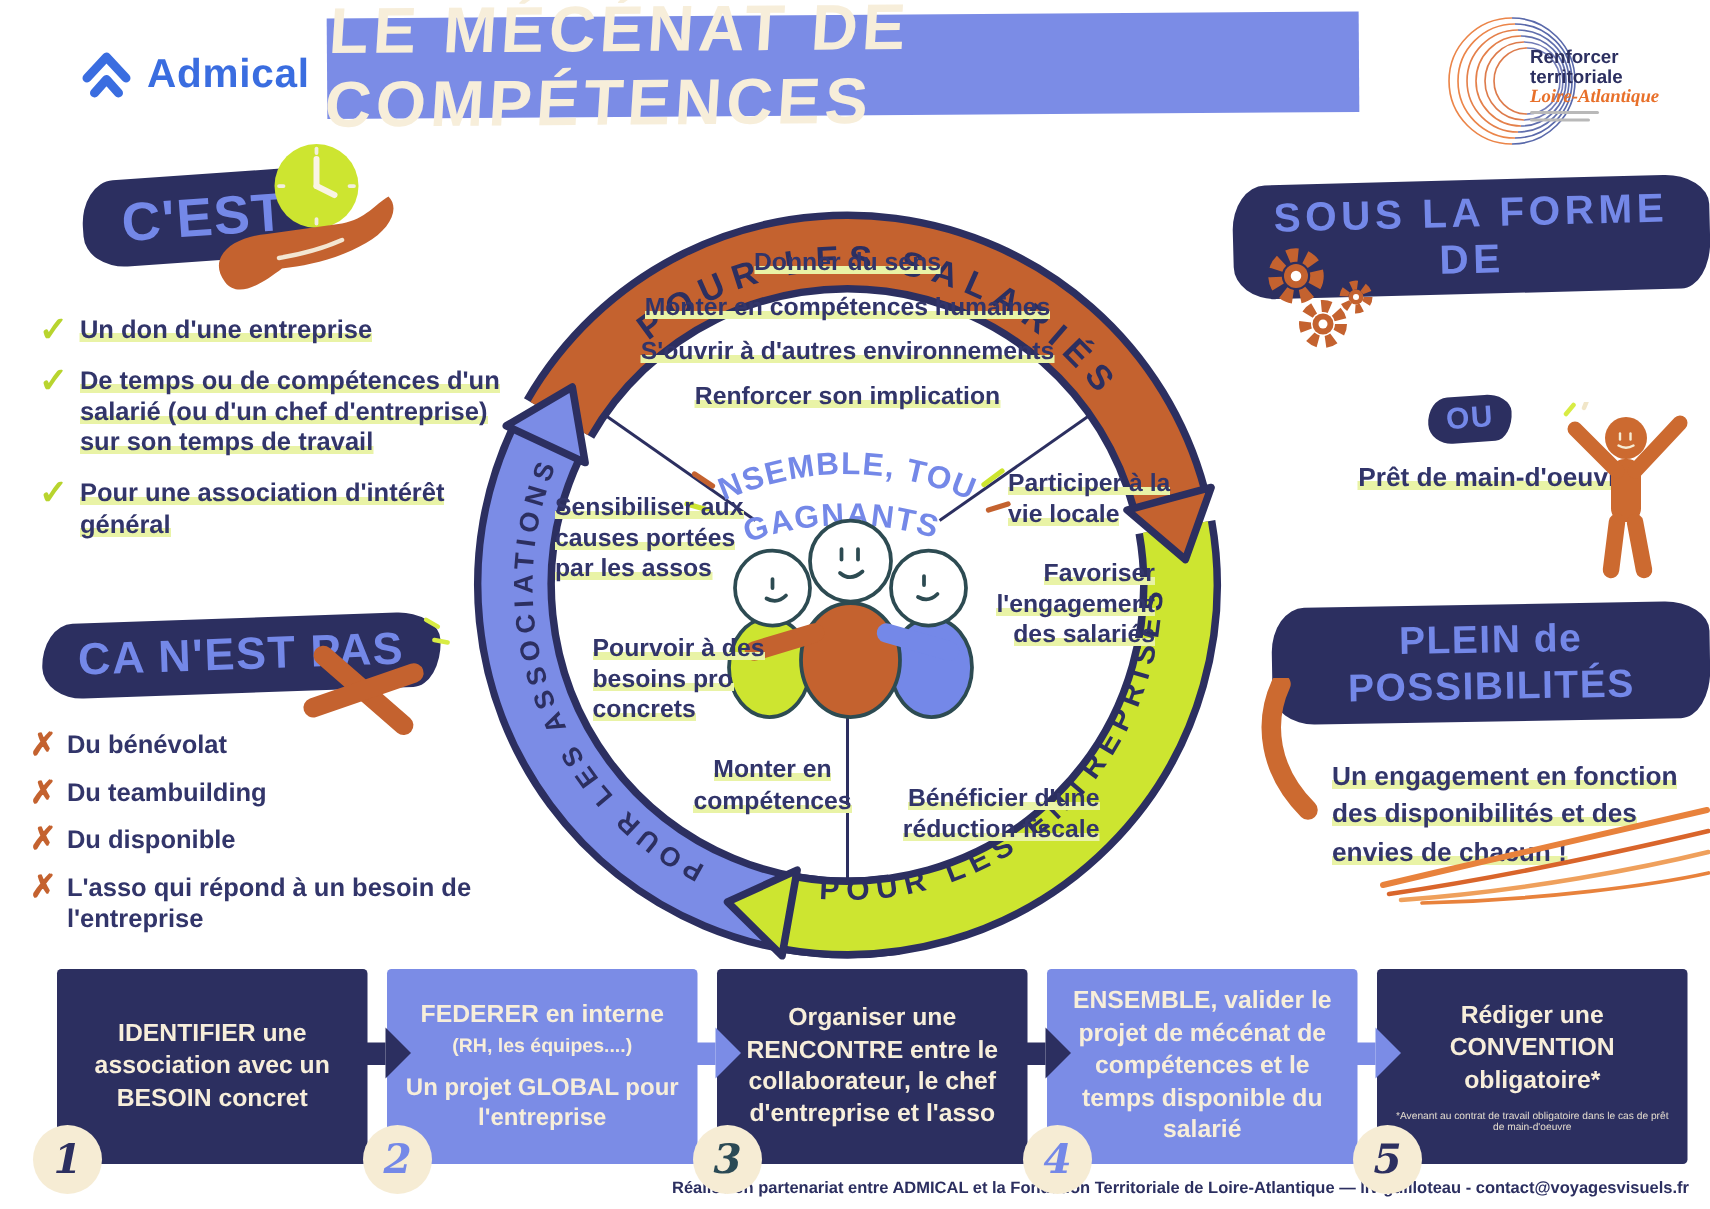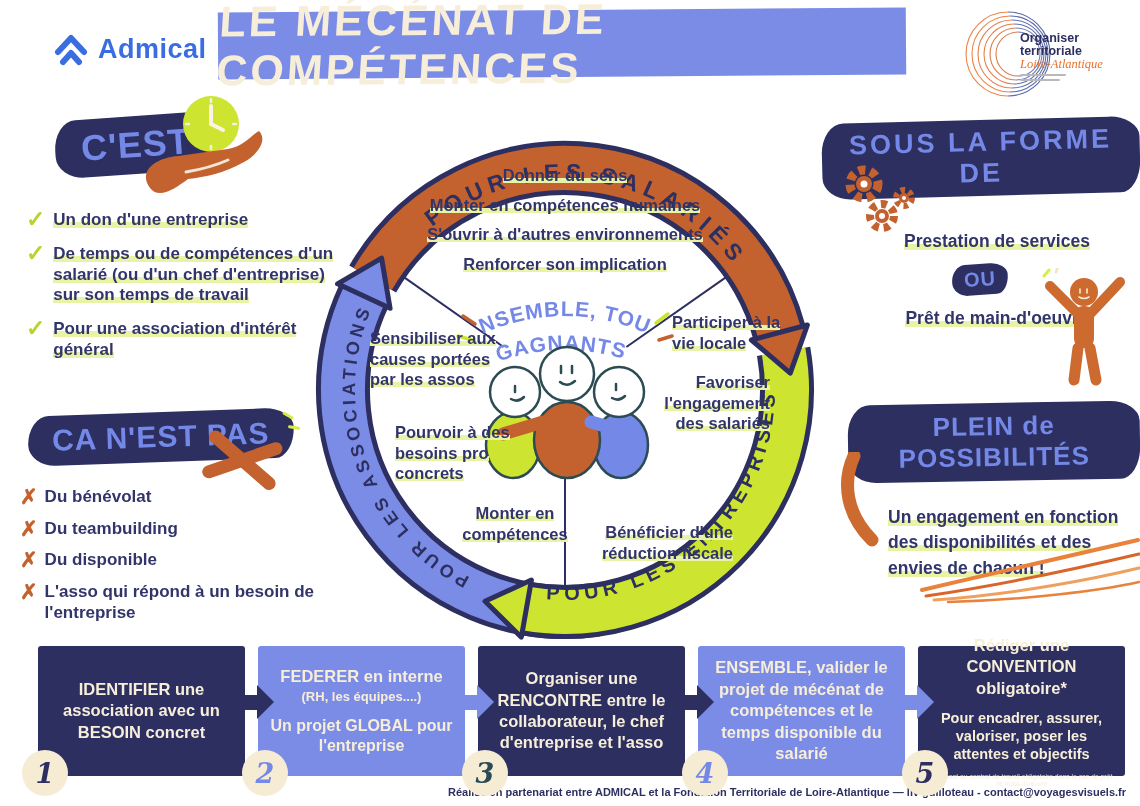--- a/index.html
+++ b/index.html
@@ -19,21 +19,21 @@
 
   
   .admical{position:absolute;left:52px;top:30px;display:flex;align-items:center;gap:8px}
   .admical-word{font-size:27px;color:#3a6de0;font-weight:bold;letter-spacing:.5px}
   .title-banner{position:absolute;left:218px;top:10px;width:688px;height:67px;background:var(--peri);
     display:flex;align-items:center;justify-content:center;transform:rotate(-.4deg)}
   .title-banner span{font-size:43px;font-weight:bold;color:var(--cream);letter-spacing:3px;transform:skewX(-4deg)}
   .ft-logo{position:absolute;left:958px;top:6px;width:172px;height:96px}
   .ft-text{position:absolute;left:62px;top:26px;line-height:1.05}
   .ft-n{font-size:12.5px;font-weight:bold;color:#2c2f60}
-  .ft-la{font-size:12.5px;font-weight:normal;font-style:italic;color:#e8702a;font-family:"Liberation Serif",serif}
+  .ft-la{font-size:12.5px;font-weight:bold;font-style:italic;color:#e8702a;font-family:"Liberation Serif",serif}
   .ft-bar{height:2px;background:#b9b9b9;margin-top:3px;border-radius:1px}
 
   
   .blob{position:absolute;background:var(--navy);color:var(--peri2);font-weight:bold;
     display:inline-flex;align-items:center;justify-content:center;text-align:center;
     border-radius:22px 30px 20px 28px / 30px 20px 32px 22px;padding:6px 20px;letter-spacing:1px}
 
   
   .clist{position:absolute;left:26px;top:210px;width:312px}
   .clist .row{display:flex;margin-bottom:13px}
@@ -108,21 +108,21 @@
         <path d="M60 26 A 22 22 0 0 0 60 70" stroke="#d8652d"></path>
         <path d="M50 6 A 42 42 0 0 1 50 90" stroke="#3d4f9c"></path>
         <path d="M52 10 A 38 38 0 0 1 52 86" stroke="#3d4f9c"></path>
         <path d="M54 14 A 34 34 0 0 1 54 82" stroke="#46579f"></path>
         <path d="M56 18 A 30 30 0 0 1 56 78" stroke="#46579f"></path>
         <path d="M58 22 A 26 26 0 0 1 58 74" stroke="#5a66ab"></path>
         <path d="M60 26 A 22 22 0 0 1 60 70" stroke="#5a66ab"></path>
       </g>
     </svg>
     <div class="ft-text">
-      <div class="ft-n">Organiser</div>
+      <div class="ft-n">Renforcer</div>
       <div class="ft-n">territoriale</div>
       <div class="ft-la">Loire-Atlantique</div>
       <div class="ft-bar" style="width:46px"></div>
       <div class="ft-bar" style="width:40px"></div>
     </div>
   </div>
 
   <div class="blob" style="left:55px;top:116px;font-size:36px;transform:rotate(-4deg);padding:8px 26px">
     <span>C'EST</span>
   </div>
@@ -285,21 +285,20 @@
         <circle cx="26" cy="26" r="3.5" fill="#fff"></circle>
       <circle cx="44" cy="58" r="12" stroke="#c4622f" stroke-width="8" stroke-dasharray="6 5"></circle>
       <circle cx="44" cy="58" r="7" fill="#c4622f"></circle>
         <circle cx="44" cy="58" r="3" fill="#fff"></circle>
       <circle cx="66" cy="40" r="8" stroke="#c4622f" stroke-width="6" stroke-dasharray="4.5 4"></circle>
       <circle cx="66" cy="40" r="5" fill="#c4622f"></circle>
         <circle cx="66" cy="40" r="2" fill="#fff"></circle>
     </g>
   </svg>
 
-  <div class="opt" style="left:872px;top:231px;width:250px"><span class="hl">Prestation de services</span></div>
   <div class="blob" style="left:952px;top:264px;font-size:20px;padding:4px 12px;transform:rotate(-4deg);border-radius:16px 20px 14px 18px/20px 14px 22px 16px">
     <span>OU</span>
   </div>
   <div class="opt" style="left:872px;top:308px;width:250px"><span class="hl">Prêt de main-d'oeuvre</span></div>
 
   <svg style="position:absolute;left:1032px;top:268px" width="104" height="122" viewBox="0 0 104 122">
     <g stroke="#cc6a30" stroke-linecap="round" fill="#cc6a30">
       <circle cx="52" cy="24" r="14" stroke="none"></circle>
       <rect x="42" y="38" width="20" height="42" rx="9" stroke="none"></rect>
       <line x1="46" y1="46" x2="18" y2="18" stroke-width="10"></line>
@@ -346,21 +345,20 @@
     <div class="t-body">Un projet GLOBAL pour l'entreprise</div>
   </div>
   <div class="step navy" style="left:478px">
     <div class="t1">Organiser une RENCONTRE entre le collaborateur, le chef d'entreprise et l'asso</div>
   </div>
   <div class="step peri" style="left:698px">
     <div class="t1">ENSEMBLE, valider le projet de mécénat de compétences et le temps disponible du salarié</div>
   </div>
   <div class="step navy" style="left:918px">
     <div class="t1">Rédiger une CONVENTION obligatoire*</div>
-    <div class="t5b">Pour encadrer, assurer, valoriser, poser les attentes et objectifs</div>
     <div class="fnote">*Avenant au contrat de travail obligatoire dans le cas de prêt de main-d'oeuvre</div>
   </div>
 
   <div class="sarrow" style="left:238px;--c:#2c2f60">
       <span class="bar"></span>
       <span class="head"></span>
     </div>
   <div class="sarrow" style="left:458px;--c:#7b8ce6">
       <span class="bar"></span>
       <span class="head"></span>

